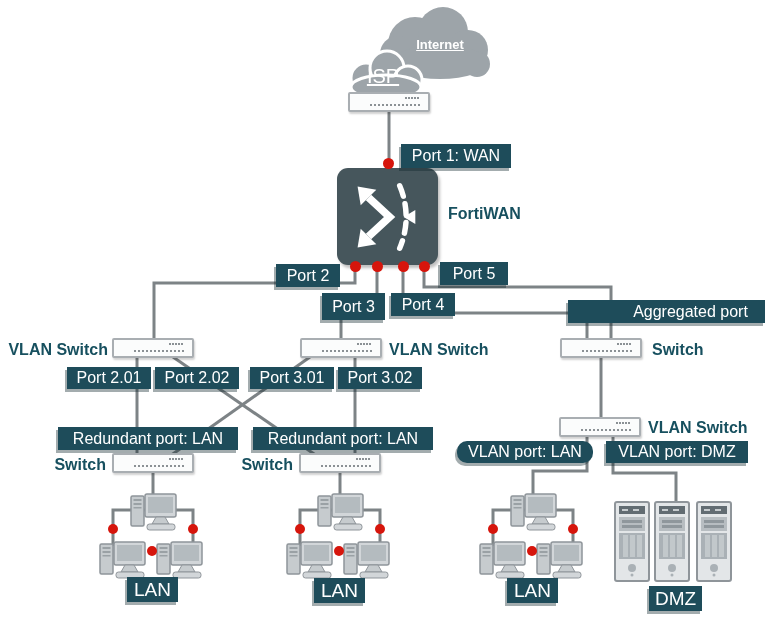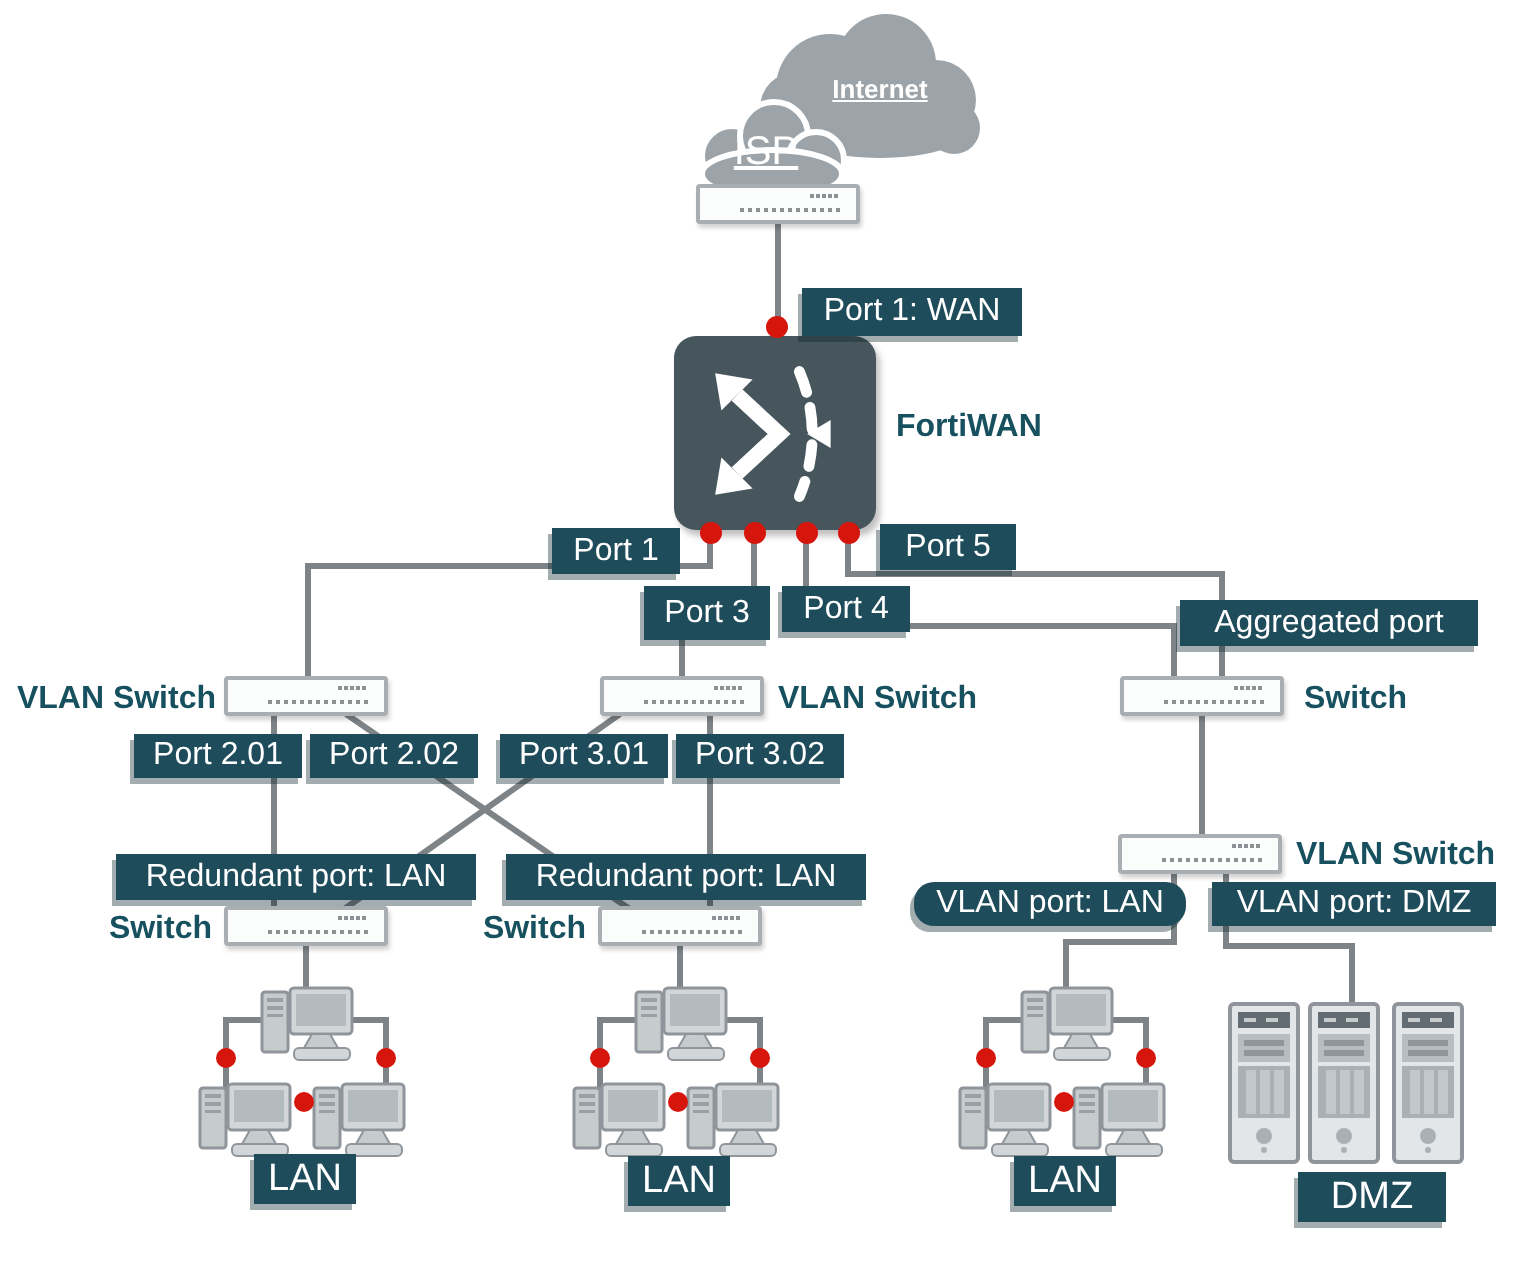--- a/index.html
+++ b/index.html
@@ -129,25 +129,25 @@
   </div>
   <div class="dev" style="left:448px;top:206px;">FortiWAN</div>
 
   <div class="dot" style="left:383px;top:158px;"></div>
   <div class="dot" style="left:350px;top:261px;"></div>
   <div class="dot" style="left:372px;top:261px;"></div>
   <div class="dot" style="left:398px;top:261px;"></div>
   <div class="dot" style="left:419px;top:261px;"></div>
 
   <div class="tag" style="left:401px;top:144px;width:110px;height:24px;">Port 1: WAN</div>
-  <div class="tag" style="left:276px;top:264px;width:64px;height:23px;">Port 1</div>
+  <div class="tag" style="left:276px;top:264px;width:64px;height:23px;">Port 2</div>
   <div class="tag" style="left:322px;top:293px;width:63px;height:27px;">Port 3</div>
   <div class="tag" style="left:391px;top:293px;width:64px;height:23px;">Port 4</div>
   <div class="tag" style="left:440px;top:262px;width:68px;height:23px;text-align:center;">Port 5</div>
-  <div class="tag" style="left:590px;top:300px;width:149px;height:23px;">Aggregated port</div>
+  <div class="tag" style="left:568px;top:300px;width:149px;height:23px;padding-left:48px;">Aggregated port</div>
   <div class="tag" style="left:67px;top:367px;width:84px;height:22px;">Port 2.01</div>
   <div class="tag" style="left:155px;top:367px;width:84px;height:22px;">Port 2.02</div>
   <div class="tag" style="left:250px;top:367px;width:84px;height:22px;">Port 3.01</div>
   <div class="tag" style="left:338px;top:367px;width:84px;height:22px;">Port 3.02</div>
   <div class="tag" style="left:58px;top:427px;width:180px;height:23px;">Redundant port: LAN</div>
   <div class="tag" style="left:253px;top:427px;width:180px;height:23px;">Redundant port: LAN</div>
   <div class="tag" style="left:457px;top:441px;width:136px;height:22px;border-radius:10px;">VLAN port: LAN</div>
   <div class="tag" style="left:606px;top:441px;width:142px;height:22px;">VLAN port: DMZ</div>
 
   <div class="swbox" style="left:112px;top:338px;">
@@ -226,15 +226,15 @@
 
   <svg class="srv" style="left:614px;top:501px;" width="36" height="81">
       <use href="#server"></use>
     </svg>
   <svg class="srv" style="left:654px;top:501px;" width="36" height="81">
       <use href="#server"></use>
     </svg>
   <svg class="srv" style="left:696px;top:501px;" width="36" height="81">
       <use href="#server"></use>
     </svg>
-  <div class="tag big" style="left:649px;top:586px;width:74px;height:25px;">DMZ</div>
+  <div class="tag big" style="left:649px;top:586px;width:53px;height:25px;">DMZ</div>
 
 </div>
 
 </body></html>

